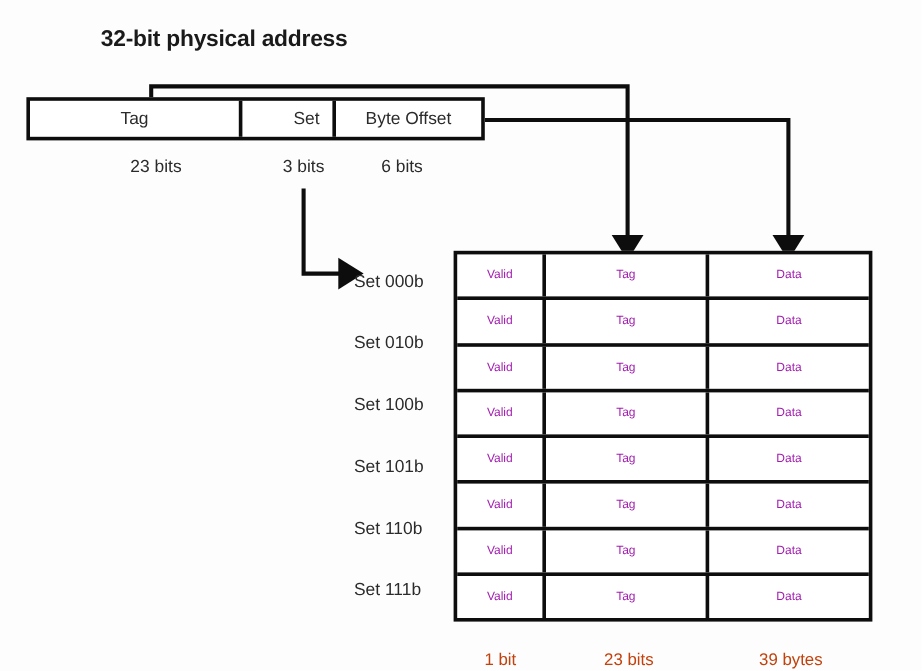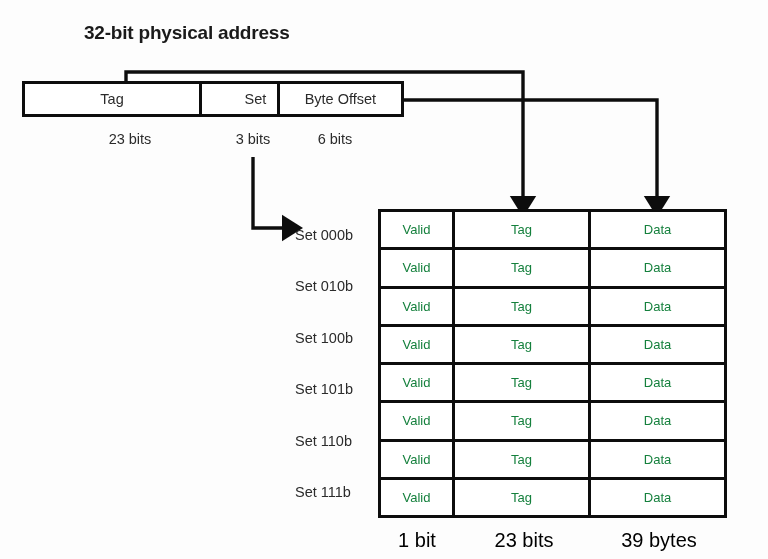--- a/index.html
+++ b/index.html
@@ -95,22 +95,22 @@
     display: flex;
     box-sizing: border-box;
     border-bottom: 3px solid #0d0d0d;
   }
   .cache-row:last-child { border-bottom: none; }
   .cache-cell {
     box-sizing: border-box;
     display: flex;
     align-items: center;
     justify-content: center;
-    font-size: 13px;
-    color: #15803d;
+    font-size: 10px;
+    color: #a21caf;
     white-space: nowrap;
     border-right: 3px solid #0d0d0d;
   }
   .cache-cell.col-valid { width: 74px; }
   .cache-cell.col-tag   { width: 136px; }
   .cache-cell.col-data  { width: 130px; flex: 1 1 auto; border-right: none; }
 
   
   #set-labels {
     position: absolute;
@@ -127,23 +127,23 @@
     align-items: center;
     justify-content: flex-start;
     font-size: 14.5px;
     color: #2b2b2b;
     white-space: nowrap;
   }
 
   
   .col-width-label {
     position: absolute;
-    top: 529px;
-    font-size: 20px;
-    color: #000000;
+    top: 541px;
+    font-size: 14px;
+    color: #c2410c;
     white-space: nowrap;
     transform: translateX(-50%);
   }
   #cw-valid { left: 417px; }
   #cw-tag   { left: 524px; }
   #cw-data  { left: 659px; }
 </style>
 </head>
 <body>
 

